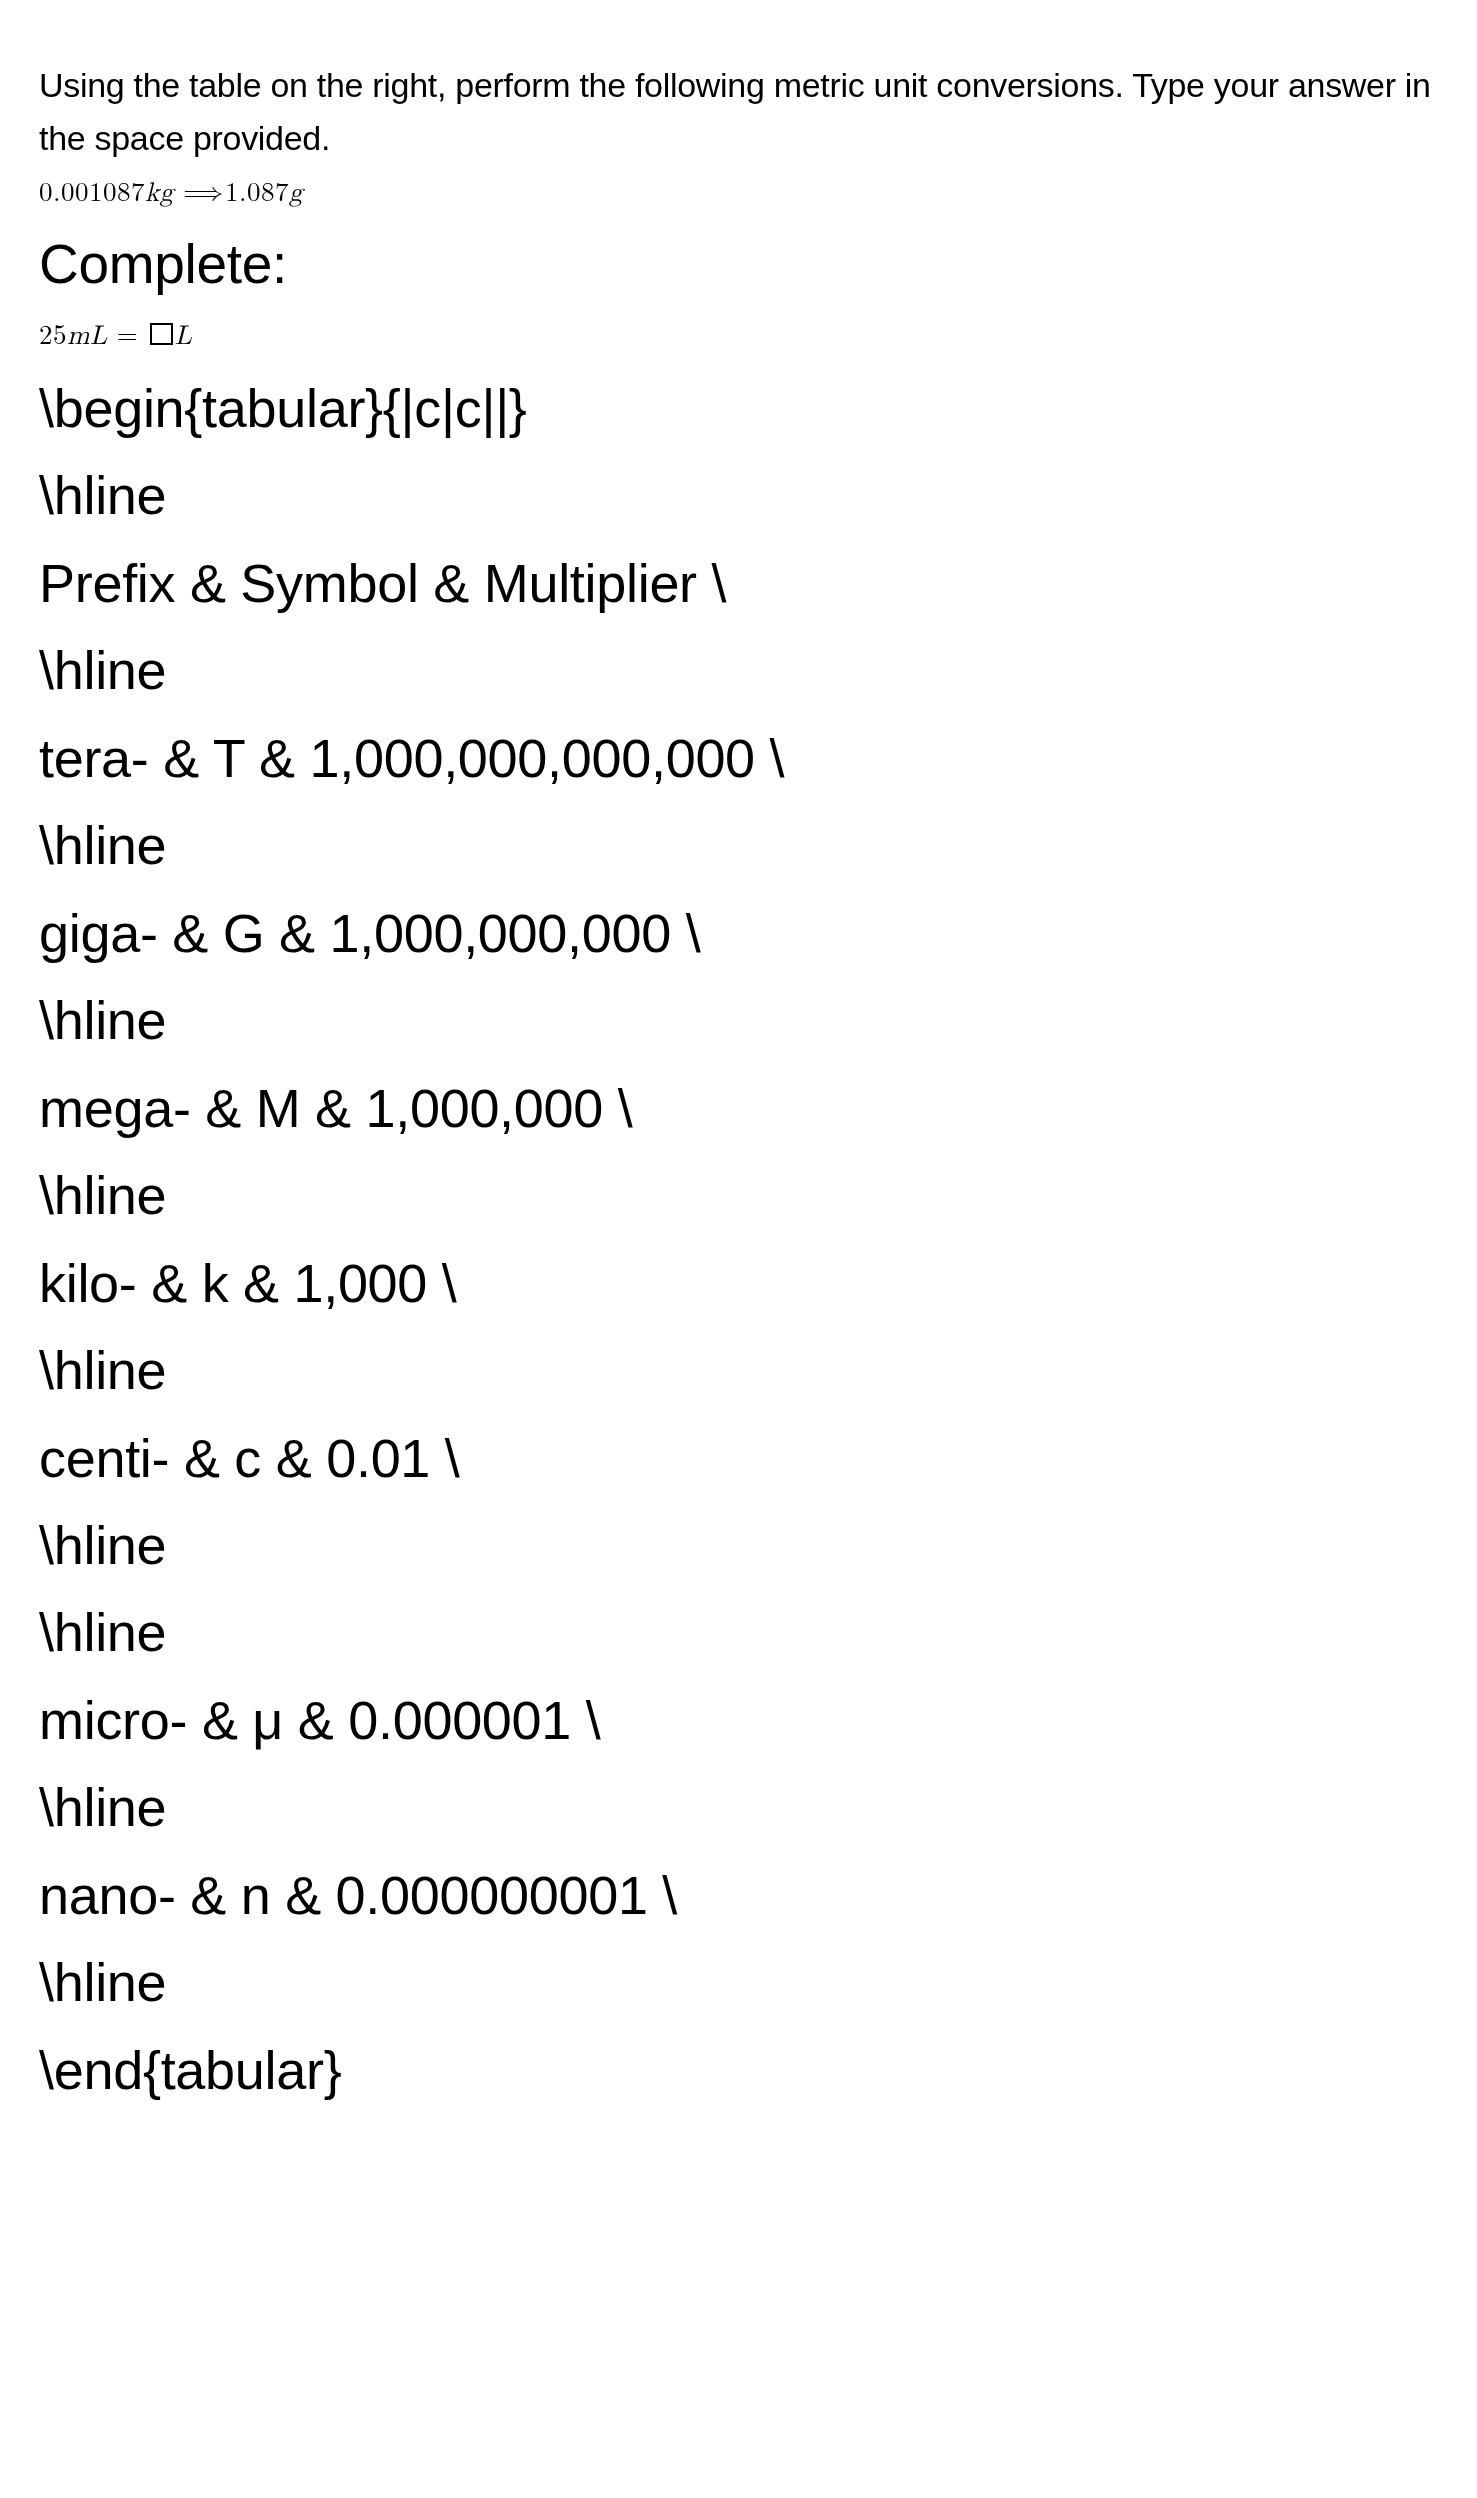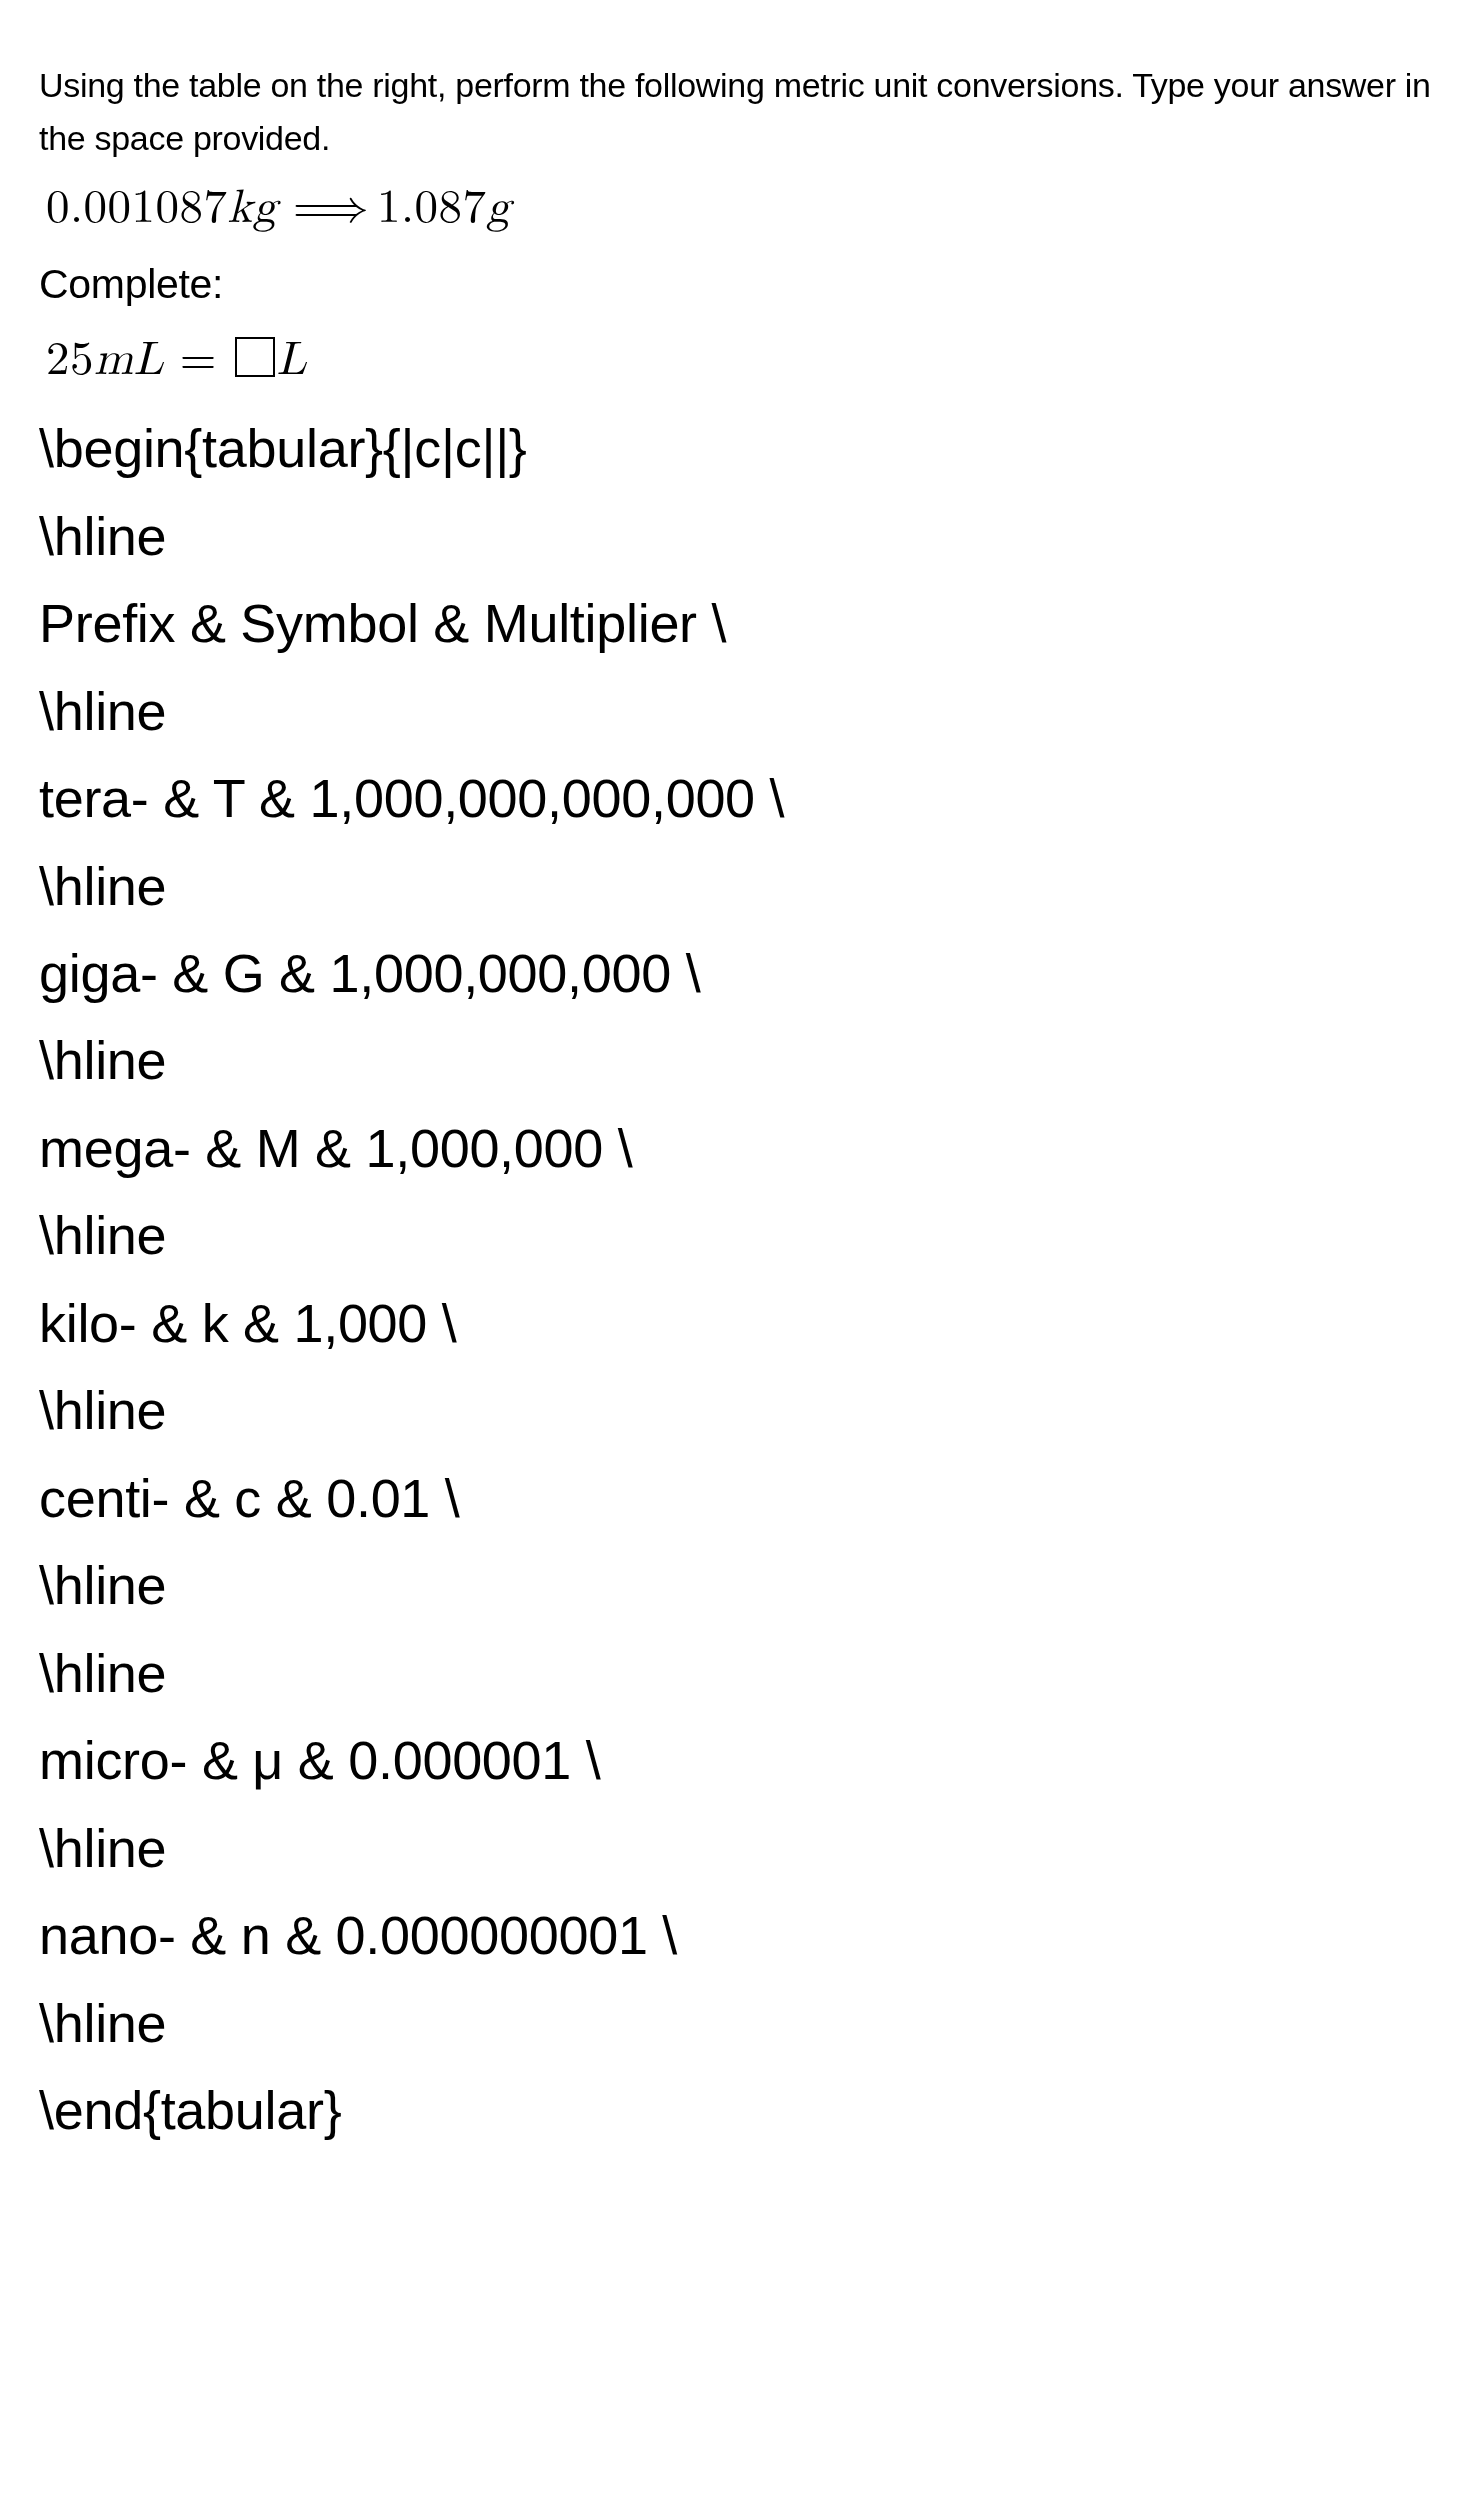--- a/index.html
+++ b/index.html
@@ -18,45 +18,45 @@
       max-width: 1399px;
     }
     .instruction {
       font-size: 34px;
       line-height: 1.55;
       margin-bottom: 7.9px;
       letter-spacing: -0.3px;
     }
     .math-line {
       font-family: "Latin Modern Math", "STIX Two Math", "Cambria Math", Georgia, serif;
-      font-size: 47px;
+      font-size: 27px;
       line-height: 1.55;
       margin-bottom: 7.9px;
-      margin-left: 7px;
+      margin-left: 0;
       letter-spacing: 0.5px;
     }
     .math-line .num {
       font-family: "Latin Modern Math", "STIX Two Math", "Cambria Math", Georgia, serif;
     }
     .math-line .var {
       font-style: italic;
     }
     .math-line .arrow {
       letter-spacing: -7.9px;
     }
     .math-line .box {
       display: inline-block;
       width: 0.85em;
       height: 0.85em;
       border: 2px solid #000;
       vertical-align: -0.05em;
       margin: 0 2px;
     }
     .complete-label {
-      font-size: 41px;
+      font-size: 55px;
       line-height: 1.55;
       margin-bottom: 7.9px;
       letter-spacing: -0.3px;
     }
     .table-text {
       font-size: 54px;
       line-height: 1.62;
       letter-spacing: -0.3px;
     }
   </style>

